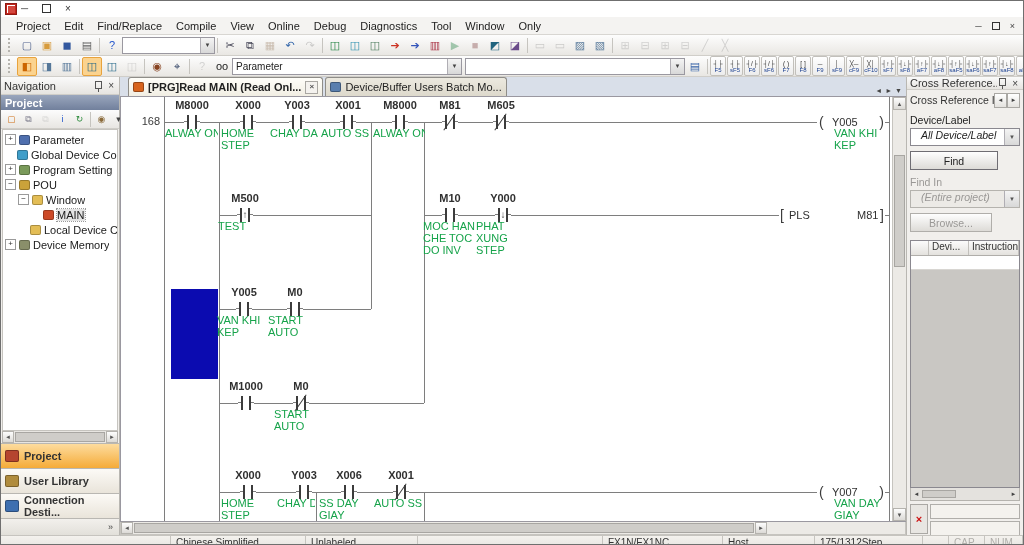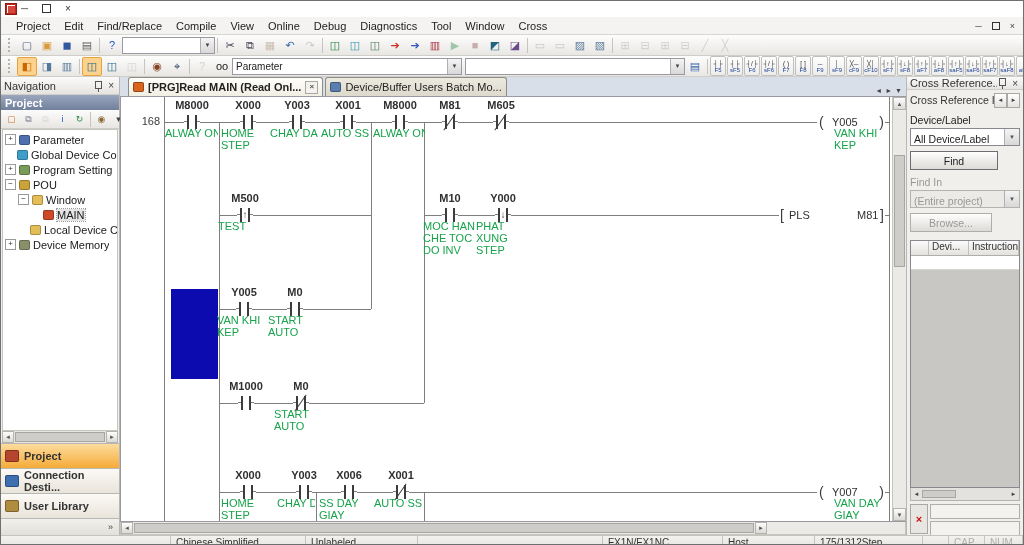--- a/index.html
+++ b/index.html
@@ -115,21 +115,21 @@
   
   #xref-dock{width:116px;flex:none;background:#f1efec;border-left:1px solid #b9b7b2;display:flex;flex-direction:column;overflow:hidden;}
   #xref-body{flex:1;padding:2px 3px;position:relative;}
   #xref-sub{display:flex;align-items:center;height:16px;}
   #xref-sub .xs-title{flex:1;font-size:10.5px;color:#333;white-space:nowrap;overflow:hidden;}
   .mini-btn{width:11px;height:13px;border:1px solid #aaa8a4;background:linear-gradient(#fff,#e4e2de);
             font-size:6px;color:#444;display:flex;align-items:center;justify-content:center;flex:none;}
   .xlabel{font-size:10.5px;color:#222;margin:6px 0 2px 0;}
   .xlabel.dis{color:#9a9896;}
   .xcombo{height:16px;background:#fff;border:1px solid #8a888f;position:relative;font-size:10.5px;
-          display:flex;align-items:flex-end;padding-left:3px;color:#222;}
+          display:flex;align-items:flex-start;padding-left:10px;color:#222;font-style:italic;}
   .xcombo.dis{background:#eceae6;color:#9a9896;border-color:#b5b3ae;}
   .xcombo .arrow{position:absolute;right:0;top:0;bottom:0;width:14px;background:linear-gradient(#f4f4f4,#d8d8d8);
           border-left:1px solid #b0aeb4;display:flex;align-items:center;justify-content:center;font-size:6px;color:#555;}
   .xbtn{height:17px;border:1px solid #6f6d73;background:linear-gradient(#fefefe,#dddbd7);font-size:10.5px;
         display:flex;align-items:center;justify-content:center;color:#222;}
   .xbtn.dis{border-color:#b0aeaa;color:#9a9896;}
   #xref-table{margin-top:8px;border:1px solid #8a888f;background:#c9c7c3;height:246px;display:flex;flex-direction:column;}
   #xref-thead{display:flex;height:14px;background:linear-gradient(#fbfbfb,#e4e2de);border-bottom:1px solid #b0aeaa;}
   #xref-thead div{font-size:10px;color:#333;padding-left:3px;border-right:1px solid #c2c0bc;overflow:hidden;white-space:nowrap;}
   #xref-row1{height:13px;background:#fff;border-bottom:1px solid #d8d6d2;}
@@ -166,21 +166,21 @@
         <span class="menu-item">Project</span>
         <span class="menu-item">Edit</span>
         <span class="menu-item">Find/Replace</span>
         <span class="menu-item">Compile</span>
         <span class="menu-item">View</span>
         <span class="menu-item">Online</span>
         <span class="menu-item">Debug</span>
         <span class="menu-item">Diagnostics</span>
         <span class="menu-item">Tool</span>
         <span class="menu-item">Window</span>
-        <span class="menu-item">Cross</span>
+        <span class="menu-item">Only</span>
       </div>
     <span class="mdi-controls">
       <span class="mdi-btn">─</span>
       <span class="mdi-btn"><span class="restore-glyph" style="width:6px;height:6px;"></span></span>
       <span class="mdi-btn">×</span>
     </span>
   </div>
 
   <div id="tb1" class="toolbar">
       <span class="grip"></span>
@@ -391,26 +391,26 @@
         <span class="sb-btn">◄</span>
         <span class="sb-thumb" style="flex:1;margin:0 1px;"></span>
         <span class="sb-btn">►</span>
       </div>
       <div id="nav-buttons">
           <div class="nav-btn active">
             <span class="nb-icon" style="background: rgb(181, 69, 47);"></span>
             <span>Project</span>
           </div>
           <div class="nav-btn">
+            <span class="nb-icon" style="background: rgb(176, 140, 62);"></span>
+            <span>User Library</span>
+          </div>
+          <div class="nav-btn">
             <span class="nb-icon" style="background: rgb(62, 111, 176);"></span>
             <span>Connection Desti...</span>
-          </div>
-          <div class="nav-btn">
-            <span class="nb-icon" style="background: rgb(176, 140, 62);"></span>
-            <span>User Library</span>
           </div>
         </div>
       <div id="nav-expander">
           <span>»</span>
         </div>
     </div>
 
     <div id="editor">
       <div id="tabbar">
         <div id="tabs" style="display:flex;align-items:flex-end;">

